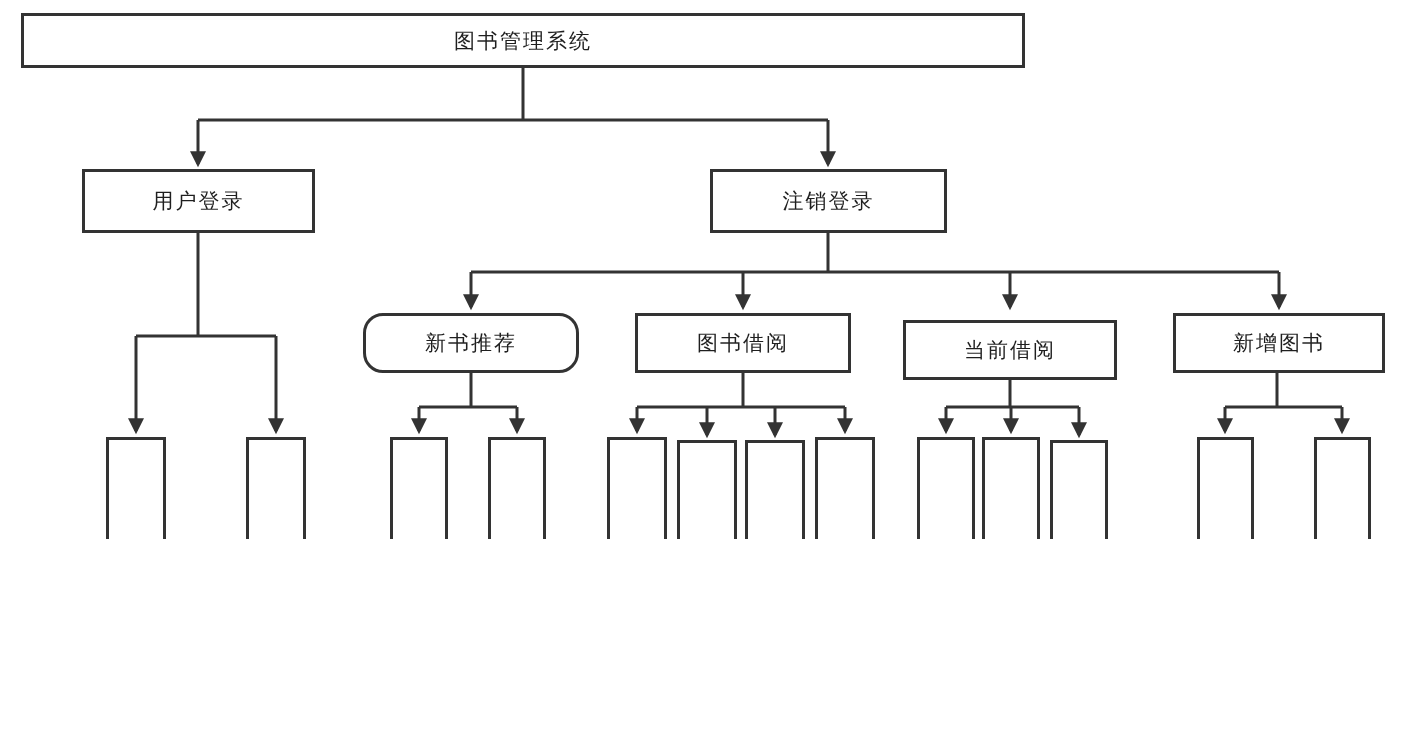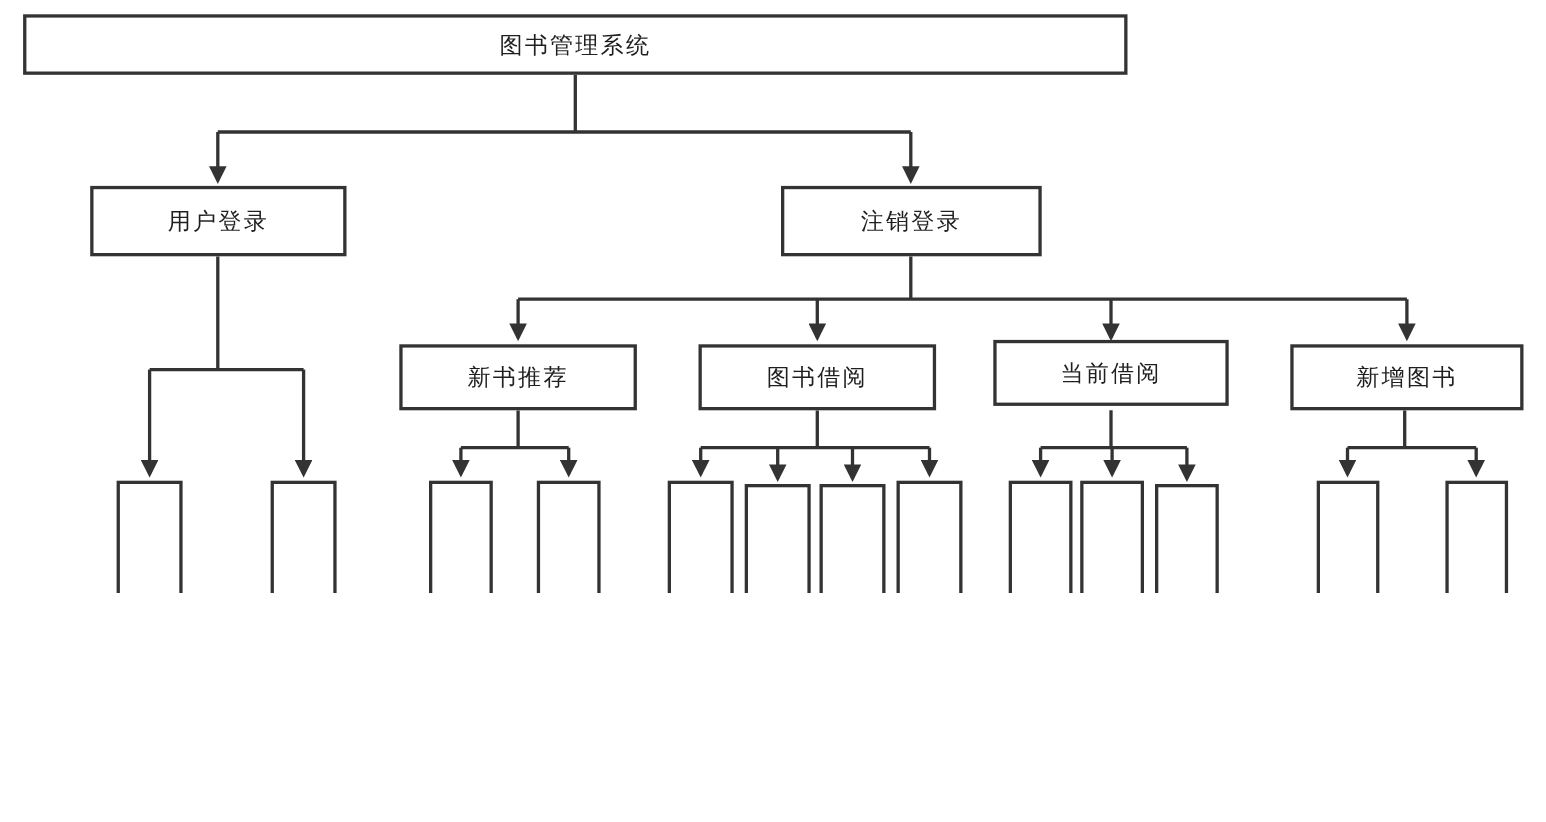--- a/index.html
+++ b/index.html
@@ -114,27 +114,27 @@
     <span class="lbl">图书管理系统</span>
   </div>
 
   <div class="box h" style="left:82px; top:169px; width:233px; height:64px;">
     <span class="lbl">用户登录</span>
   </div>
   <div class="box h" style="left:710px; top:169px; width:237px; height:64px;">
     <span class="lbl">注销登录</span>
   </div>
 
-  <div class="box h" style="left:363px; top:313px; width:216px; height:60px;">
+  <div class="box h" style="left:363px; top:313px; width:216px; height:60px;border-radius:20px;">
     <span class="lbl">新书推荐</span>
   </div>
   <div class="box h" style="left:635px; top:313px; width:216px; height:60px;justify-content:center;">
     <span class="lbl">图书借阅</span>
   </div>
-  <div class="box h" style="left:903px; top:309px; width:214px; height:60px;">
+  <div class="box h" style="left:903px; top:320px; width:214px; height:60px;">
     <span class="lbl">当前借阅</span>
   </div>
   <div class="box h" style="left:1173px; top:313px; width:212px; height:60px;">
     <span class="lbl">新增图书</span>
   </div>
 
   <div class="box v" style="left:106px; top:437px; width:60px; height:298px;">
     <span class="lbl">用户登录</span>
   </div>
   <div class="box v" style="left:246px; top:437px; width:60px; height:298px;">

